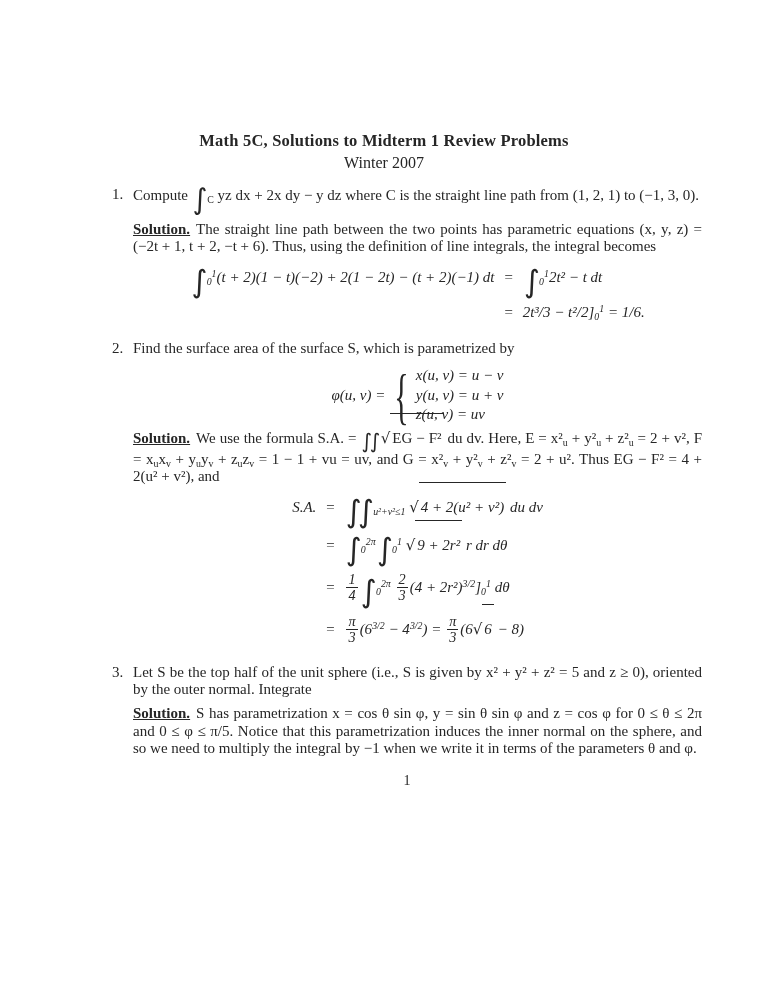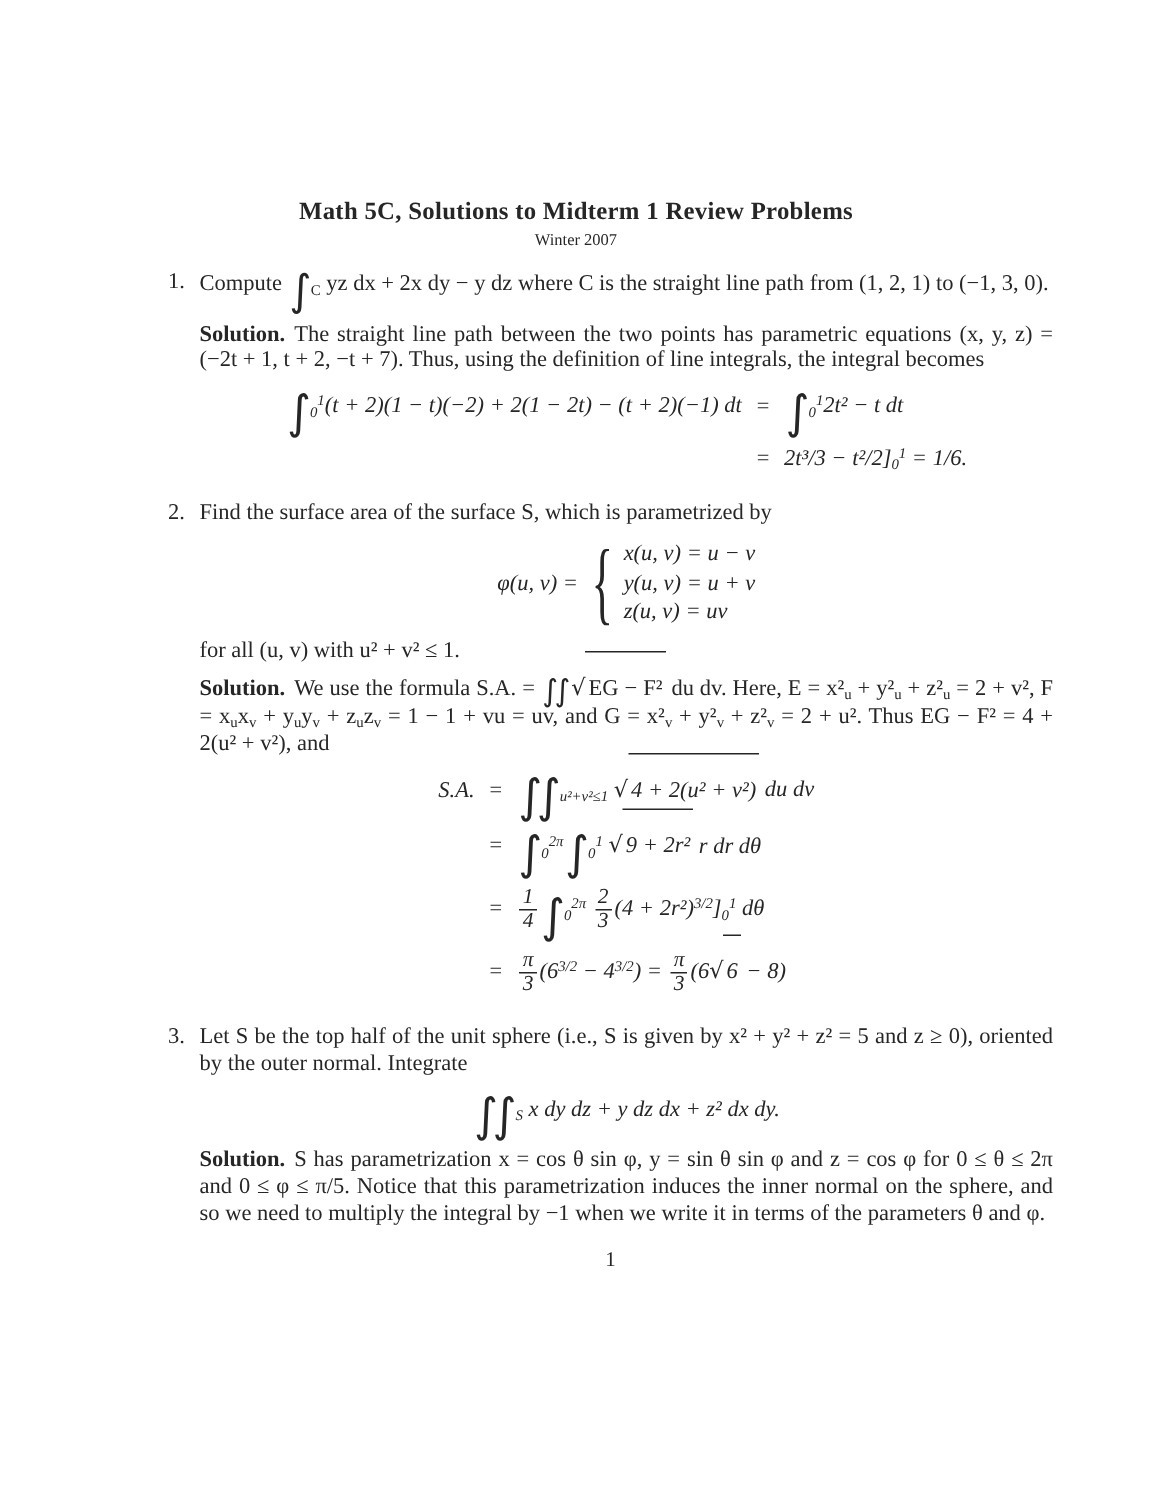--- a/index.html
+++ b/index.html
@@ -14,34 +14,34 @@
   }
   .title{
     margin:83px 0 0 0;
     text-align:center;
     font-size:16.5px;
     font-weight:bold;
     letter-spacing:.2px;
   }
   .subtitle{
     text-align:center;
-    font-size:11px;
+    font-size:16px;
     margin-top:3px;
   }
   .content{
     margin:14px 66px 0 112px;
     font-size:15px;
     line-height:1.18;
   }
   .problem{display:flex;margin-top:13px;}
   .pnum{width:21px;flex:none;}
   .pbody{flex:1;min-width:0;}
   p{margin:0;text-align:justify;}
   .solution-para{margin-top:6px;}
-  .solution-para b{margin-right:6px;}
+  .solution-para b{margin-right:6px;text-decoration:underline;}
 
   
   sup{font-size:66%;vertical-align:.5em;line-height:0;}
   sub{font-size:66%;vertical-align:-.3em;line-height:0;}
   .int{
     font-family:"DejaVu Sans","DejaVu Serif",sans-serif;
     font-size:2.05em;
     line-height:1;
     vertical-align:-.33em;
     letter-spacing:-.12em;
@@ -110,21 +110,21 @@
 
   <h1 class="title">Math 5C, Solutions to Midterm 1 Review Problems</h1>
   <div class="subtitle">Winter 2007</div>
 
   <main class="content">
 
     <section class="problem">
       <span class="pnum">1.</span>
       <div class="pbody">
         <p class="statement">Compute <span class="int">∫</span><sub>C</sub> yz dx + 2x dy − y dz where C is the straight line path from (1, 2, 1) to (−1, 3, 0).</p>
-        <p class="solution-para"><b>Solution.</b><span>The straight line path between the two points has parametric equations (x, y, z) = (−2t + 1, t + 2, −t + 7). Thus, using the definition of line integrals, the integral becomes</span></p>
+        <p class="solution-para"><b>Solution.</b><span>The straight line path between the two points has parametric equations (x, y, z) = (−2t + 1, t + 2, −t + 6). Thus, using the definition of line integrals, the integral becomes</span></p>
         <div class="eqblock">
           <div class="eqgrid">
             <span class="lhs"><span class="int">∫</span><sub>0</sub><sup>1</sup>(t + 2)(1 − t)(−2) + 2(1 − 2t) − (t + 2)(−1) dt</span>
             <span class="rel">=</span>
             <span class="rhs"><span class="int">∫</span><sub>0</sub><sup>1</sup>2t² − t dt</span>
             <span class="lhs"></span>
             <span class="rel">=</span>
             <span class="rhs">2t³/3 − t²/2]<sub>0</sub><sup>1</sup> = 1/6.</span>
           </div>
         </div>
@@ -137,21 +137,20 @@
         <p class="statement">Find the surface area of the surface S, which is parametrized by</p>
         <div class="phi-row">
           <span>φ(u, v) =</span>
           <span class="brace">{</span>
           <span class="system">
             <span>x(u, v) = u − v</span>
             <span>y(u, v) = u + v</span>
             <span>z(u, v) = uv</span>
           </span>
         </div>
-        <p class="for-all">for all (u, v) with u² + v² ≤ 1.</p>
         <p class="solution-para"><b>Solution.</b><span>We use the formula S.A. = <span class="int">∫∫</span><span class="sqrt"><span class="rsym">√</span><span class="rad">EG − F²</span></span> du dv. Here, E = x²<sub>u</sub> + y²<sub>u</sub> + z²<sub>u</sub> = 2 + v², F = x<sub>u</sub>x<sub>v</sub> + y<sub>u</sub>y<sub>v</sub> + z<sub>u</sub>z<sub>v</sub> = 1 − 1 + vu = uv, and G = x²<sub>v</sub> + y²<sub>v</sub> + z²<sub>v</sub> = 2 + u². Thus EG − F² = 4 + 2(u² + v²), and</span></p>
         <div class="eqblock">
           <div class="eqgrid">
             <span class="lhs">S.A.</span>
             <span class="rel">=</span>
             <span class="rhs"><span class="int">∫∫</span><sub>u²+v²≤1</sub> <span class="sqrt"><span class="rsym">√</span><span class="rad">4 + 2(u² + v²)</span></span> du dv</span>
             <span class="lhs"></span>
             <span class="rel">=</span>
             <span class="rhs"><span class="int">∫</span><sub>0</sub><sup>2π</sup><span class="int">∫</span><sub>0</sub><sup>1</sup> <span class="sqrt"><span class="rsym">√</span><span class="rad">9 + 2r²</span></span> r dr dθ</span>
             <span class="lhs"></span>
@@ -162,21 +161,20 @@
             <span class="rhs"><span class="frac"><span class="fn">π</span><span class="fd">3</span></span>(6<sup>3/2</sup> − 4<sup>3/2</sup>) = <span class="frac"><span class="fn">π</span><span class="fd">3</span></span>(6<span class="sqrt"><span class="rsym">√</span><span class="rad">6</span></span> − 8)</span>
           </div>
         </div>
       </div>
     </section>
 
     <section class="problem">
       <span class="pnum">3.</span>
       <div class="pbody">
         <p class="statement">Let S be the top half of the unit sphere (i.e., S is given by x² + y² + z² = 5 and z ≥ 0), oriented by the outer normal. Integrate</p>
-        <div class="display-eq"><span class="int">∫∫</span><sub>S</sub> x dy dz + y dz dx + z² dx dy.</div>
         <p class="solution-para"><b>Solution.</b><span>S has parametrization x = cos θ sin φ, y = sin θ sin φ and z = cos φ for 0 ≤ θ ≤ 2π and 0 ≤ φ ≤ π/5. Notice that this parametrization induces the inner normal on the sphere, and so we need to multiply the integral by −1 when we write it in terms of the parameters θ and φ.</span></p>
       </div>
     </section>
 
     <div class="pageno">1</div>
 
   </main>
 
 </div>
 

